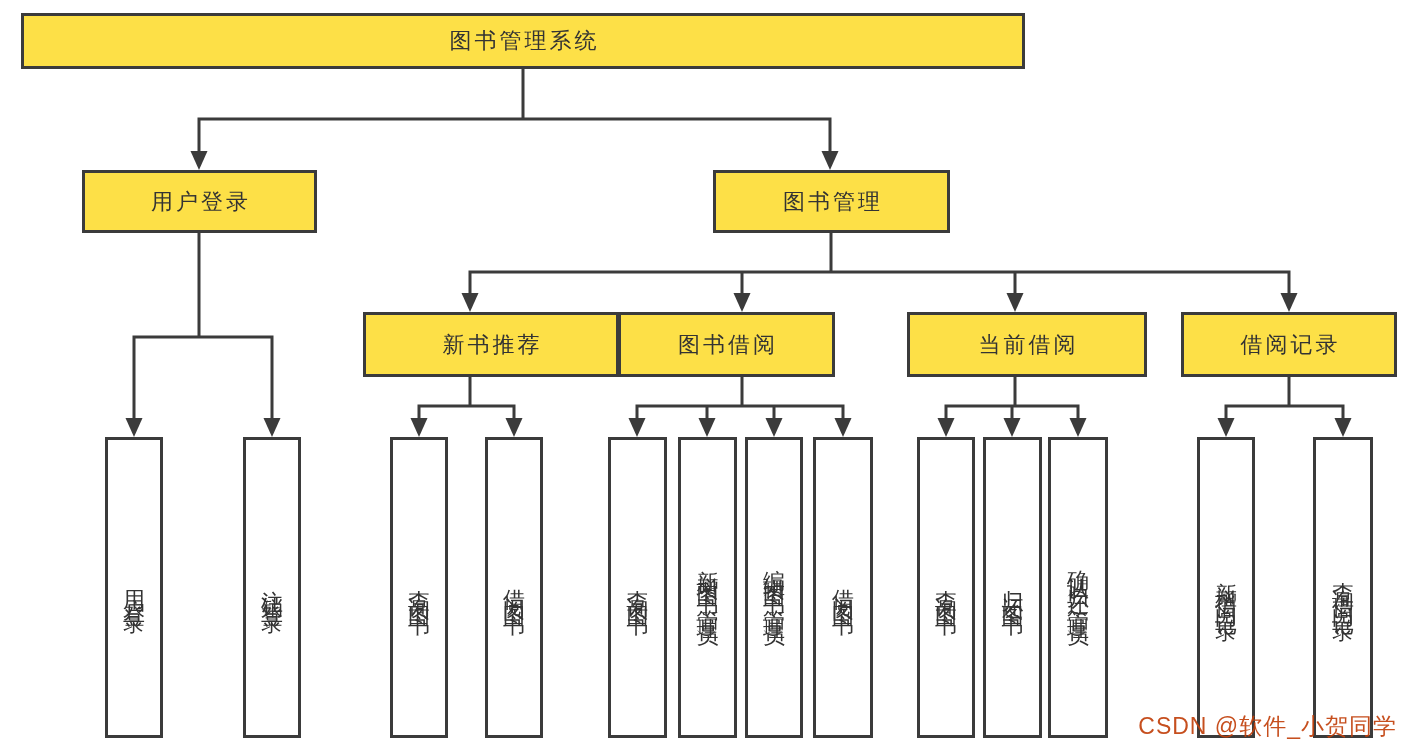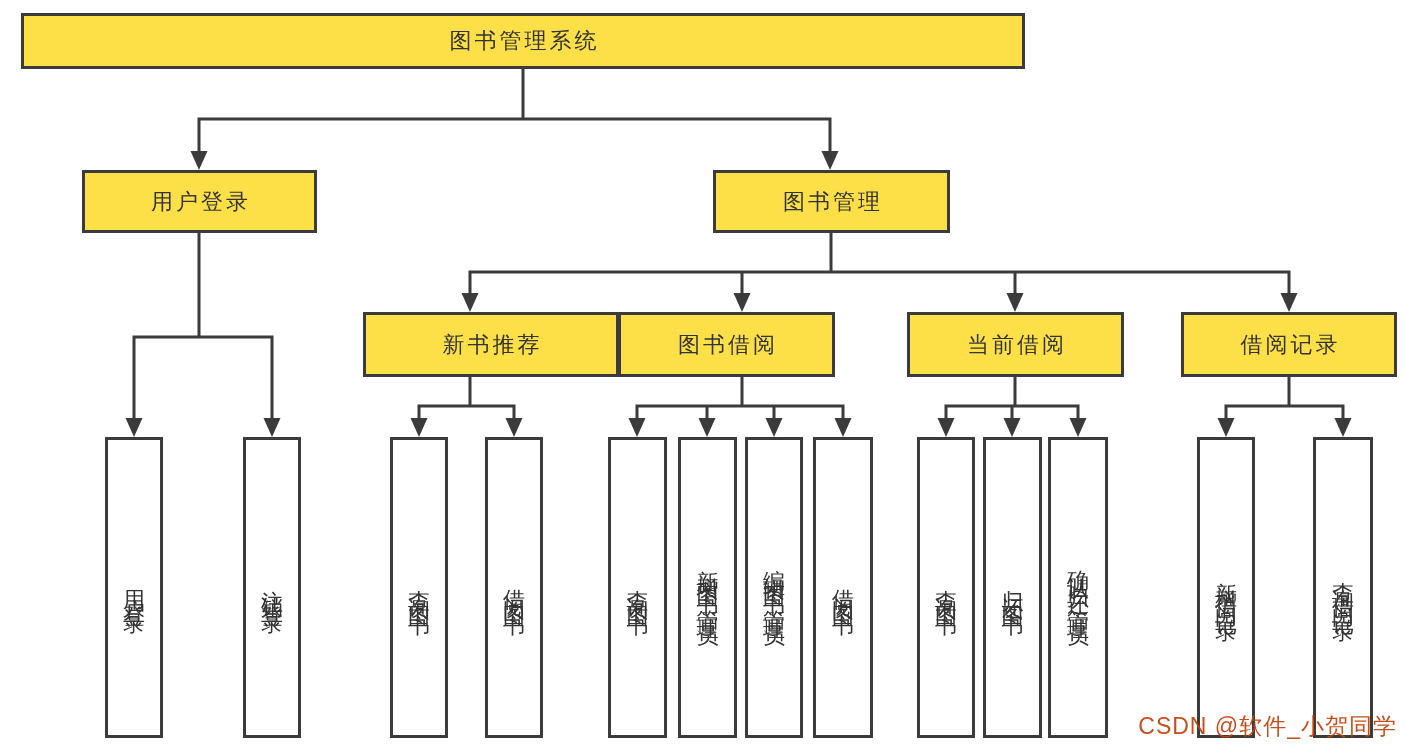--- a/index.html
+++ b/index.html
@@ -106,21 +106,21 @@
   <div class="hnode" style="left:713px; top:170px; width:237px; height:63px;font-family:Liberation Serif, serif;">
     <span>图书管理</span>
   </div>
 
   <div class="hnode" style="left:363px; top:312px; width:256px; height:65px;">
     <span>新书推荐</span>
   </div>
   <div class="hnode" style="left:618px; top:312px; width:217px; height:65px;">
     <span>图书借阅</span>
   </div>
-  <div class="hnode" style="left:907px; top:312px; width:217px; height:65px;font-family:Liberation Serif, serif;">
+  <div class="hnode" style="left:907px; top:312px; width:240px; height:65px;font-family:Liberation Serif, serif;">
     <span>当前借阅</span>
   </div>
   <div class="hnode" style="left:1181px; top:312px; width:216px; height:65px;">
     <span>借阅记录</span>
   </div>
 
   <div class="leaf" style="left:105px; width:58px;">
     <span>用户登录</span>
   </div>
   <div class="leaf" style="left:243px; width:58px;">

